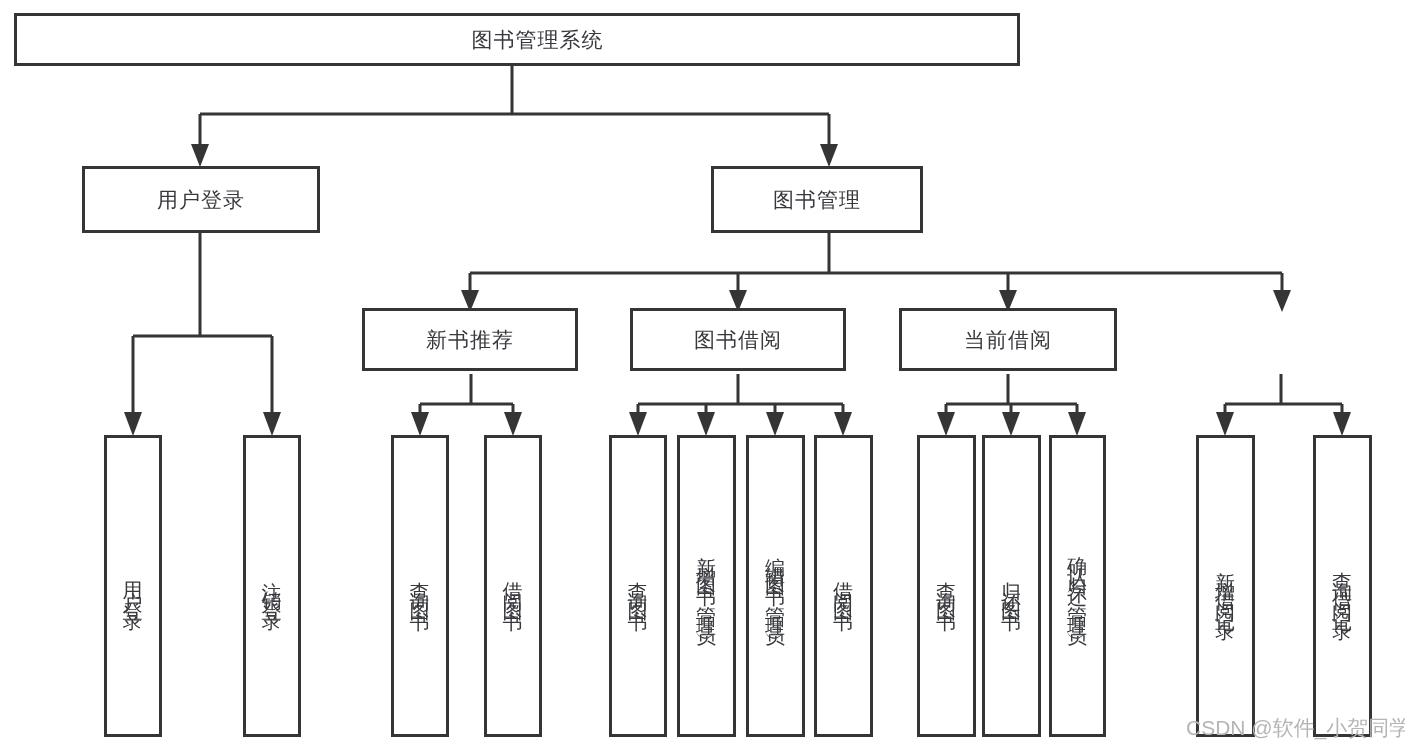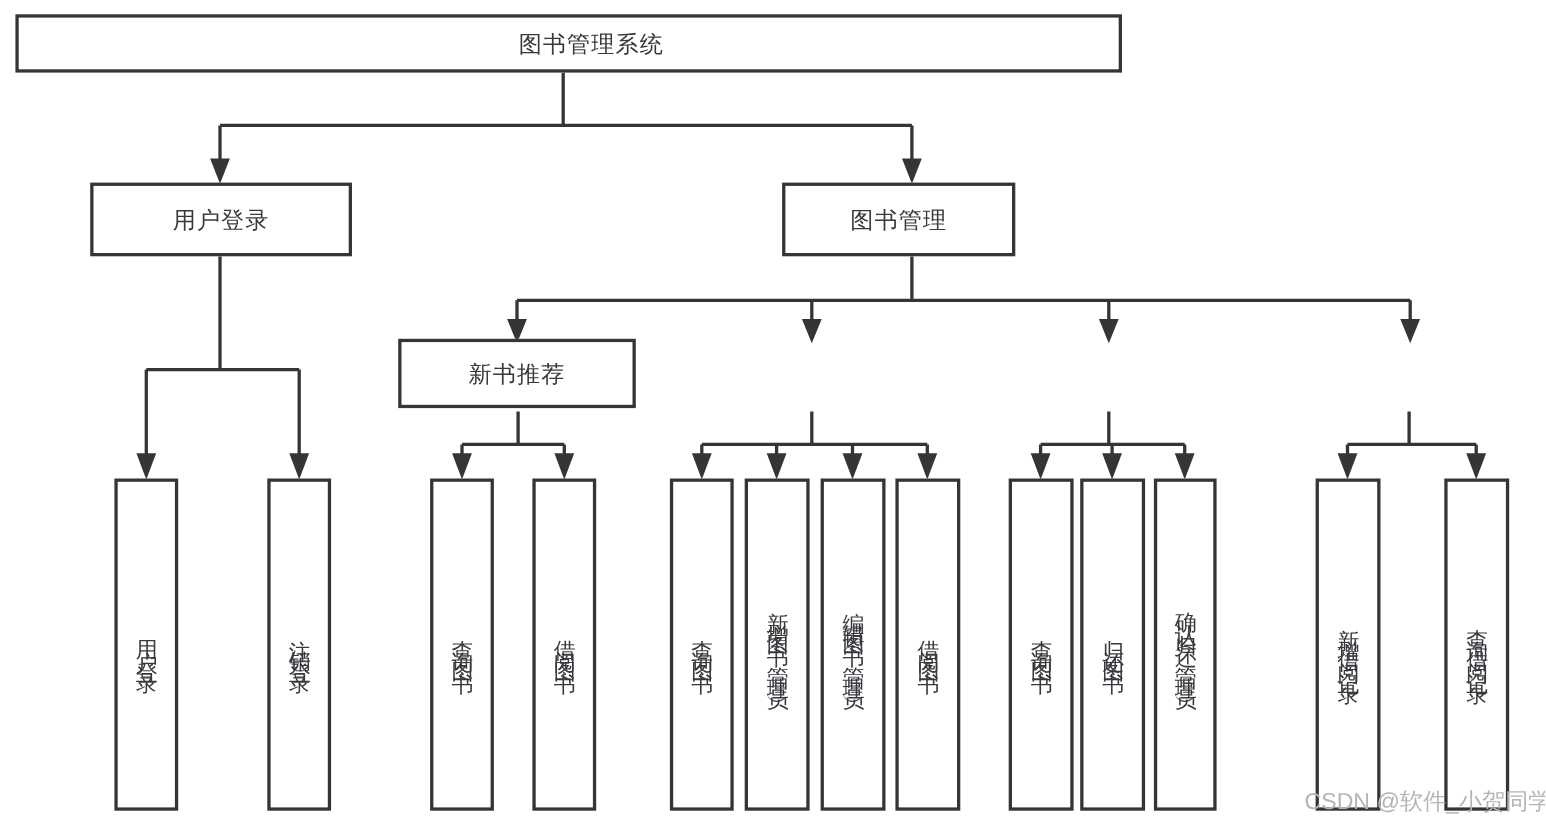--- a/index.html
+++ b/index.html
@@ -111,20 +111,26 @@
   <div class="box l2-box l2-user">
     <span>用户登录</span>
   </div>
   <div class="box l2-box l2-mgmt">
     <span>图书管理</span>
   </div>
 
   <div class="box l3-box l3-recommend">
     <span>新书推荐</span>
   </div>
+  <div class="box l3-box l3-borrow">
+    <span>图书借阅</span>
+  </div>
+  <div class="box l3-box l3-current">
+    <span>当前借阅</span>
+  </div>
 
   <div class="leaf" style="left:104px">
     <span class="vtext">用户登录</span>
   </div>
   <div class="leaf" style="left:243px">
     <span class="vtext">注销登录</span>
   </div>
 
   <div class="leaf" style="left:391px">
     <span class="vtext">查询图书</span>

